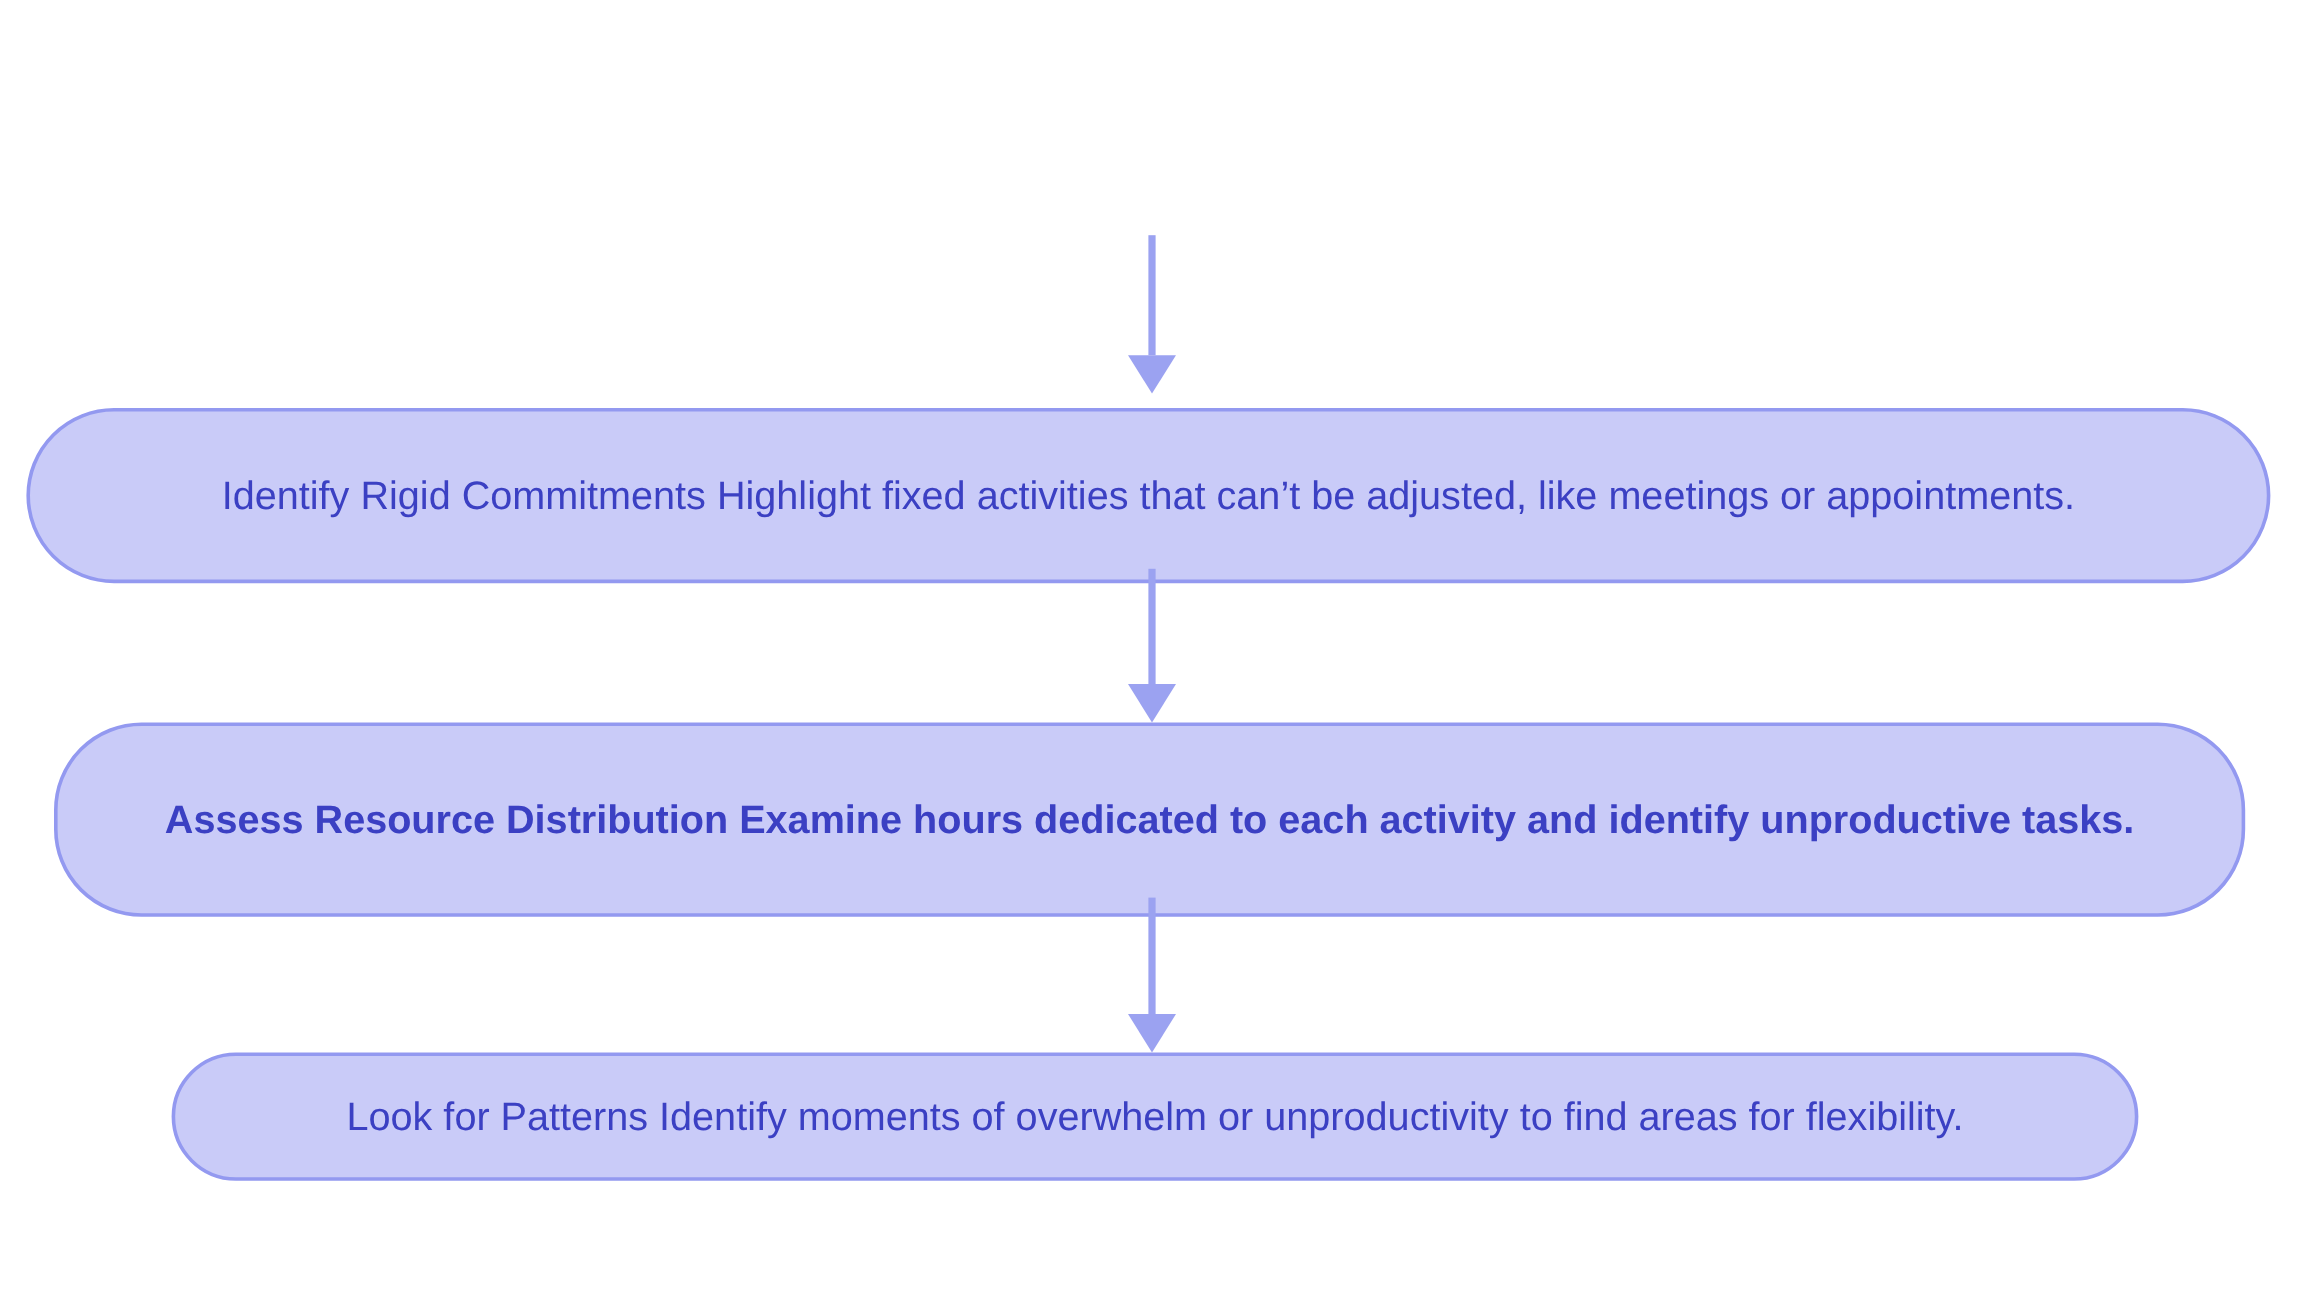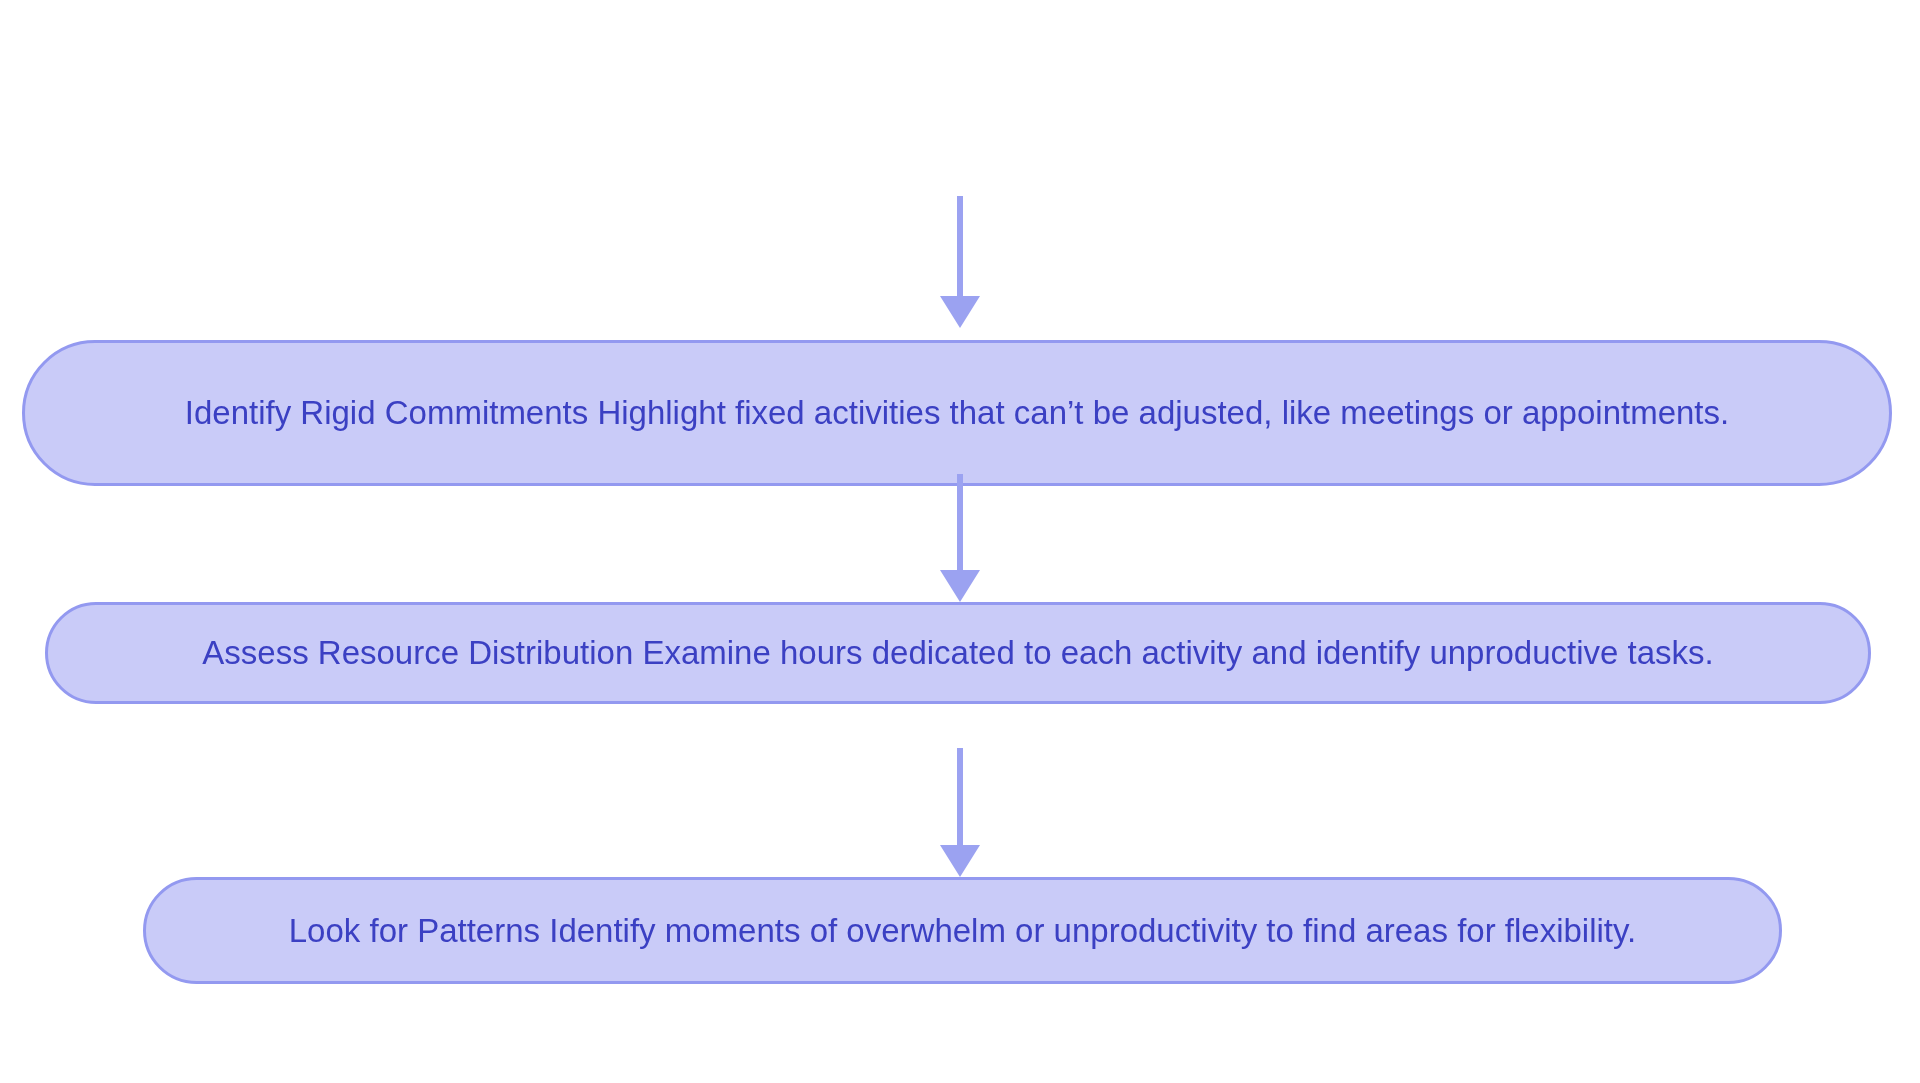--- a/index.html
+++ b/index.html
@@ -45,21 +45,21 @@
   .arrow-head {
     width: 0;
     height: 0;
     border-left: 20px solid transparent;
     border-right: 20px solid transparent;
     border-top: 32px solid var(--arrow-color);
   }
   
   #node-0 { left: 114px; top: 50px;  width: 1693px; height: 146px; }
   #node-1 { left: 22px;  top: 328px; width: 1870px; height: 146px; margin-top: 12px; }
-  #node-2 { left: 45px;  top: 602px; width: 1826px; height: 102px; }
+  #node-2 { left: 45px;  top: 602px; width: 1826px; height: 162px; font-weight: bold; }
   #node-3 { left: 143px; top: 877px; width: 1639px; height: 107px; }
   #arrow-0 { top: 196px; } #arrow-0 .arrow-line { height: 100px; }
   #arrow-1 { top: 474px; } #arrow-1 .arrow-line { height: 96px; }
   #arrow-2 { top: 748px; } #arrow-2 .arrow-line { height: 97px; }
 </style>
 </head>
 <body style="background: rgb(255, 255, 255);">
 
 <div class="canvas">
 

